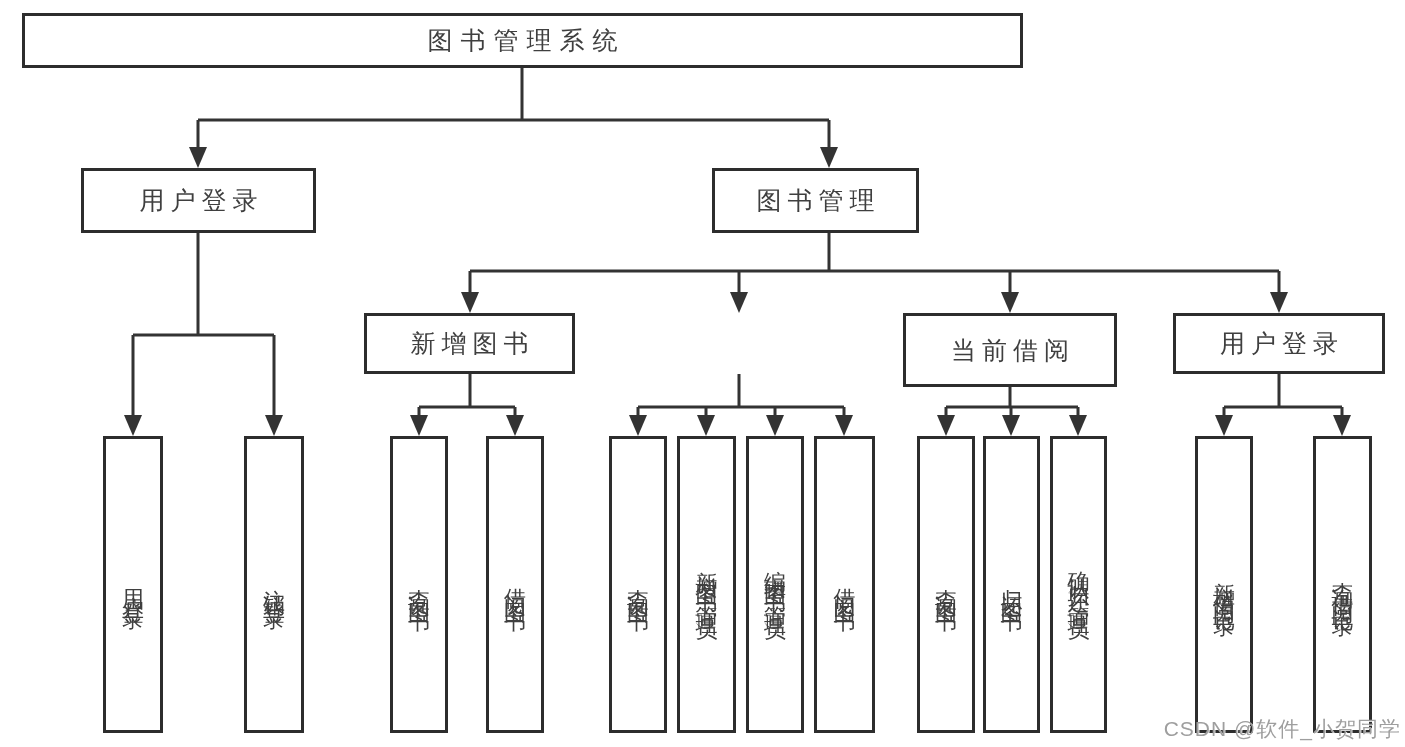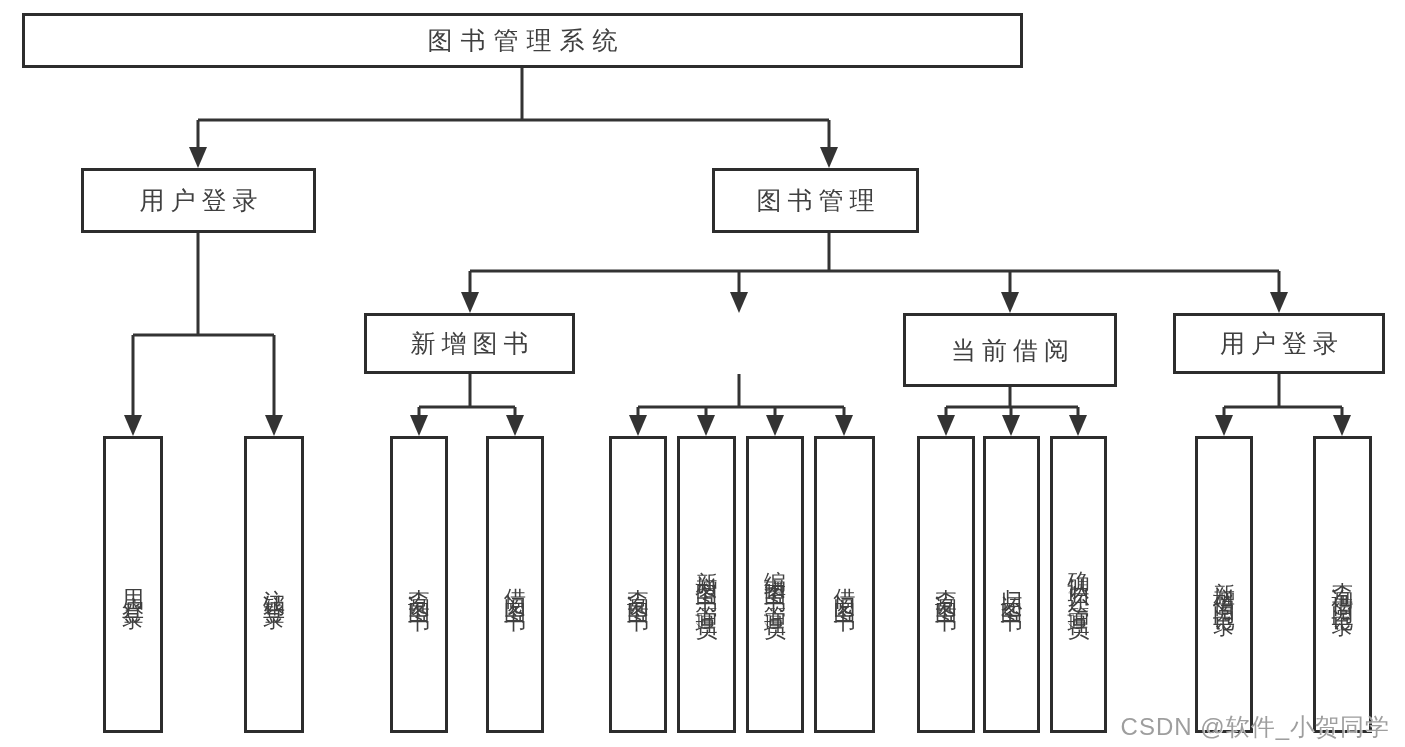--- a/index.html
+++ b/index.html
@@ -49,24 +49,24 @@
   }
   .vbox{
     writing-mode:vertical-rl;
     text-orientation:mixed;
     font-size:22px;
     letter-spacing:7px;
     line-height:1;
   }
   .watermark{
     position:absolute;
-    right:15px;
+    right:4px;
     bottom:4px;
     z-index:3;
-    font-size:24px;
+    font-size:21px;
     letter-spacing:1px;
     color:var(--watermark);
     text-shadow:1px 1px 0 rgba(255,255,255,.8);
     white-space:nowrap;
   }
 </style>
 </head>
 <body>
 
 <div class="canvas">

